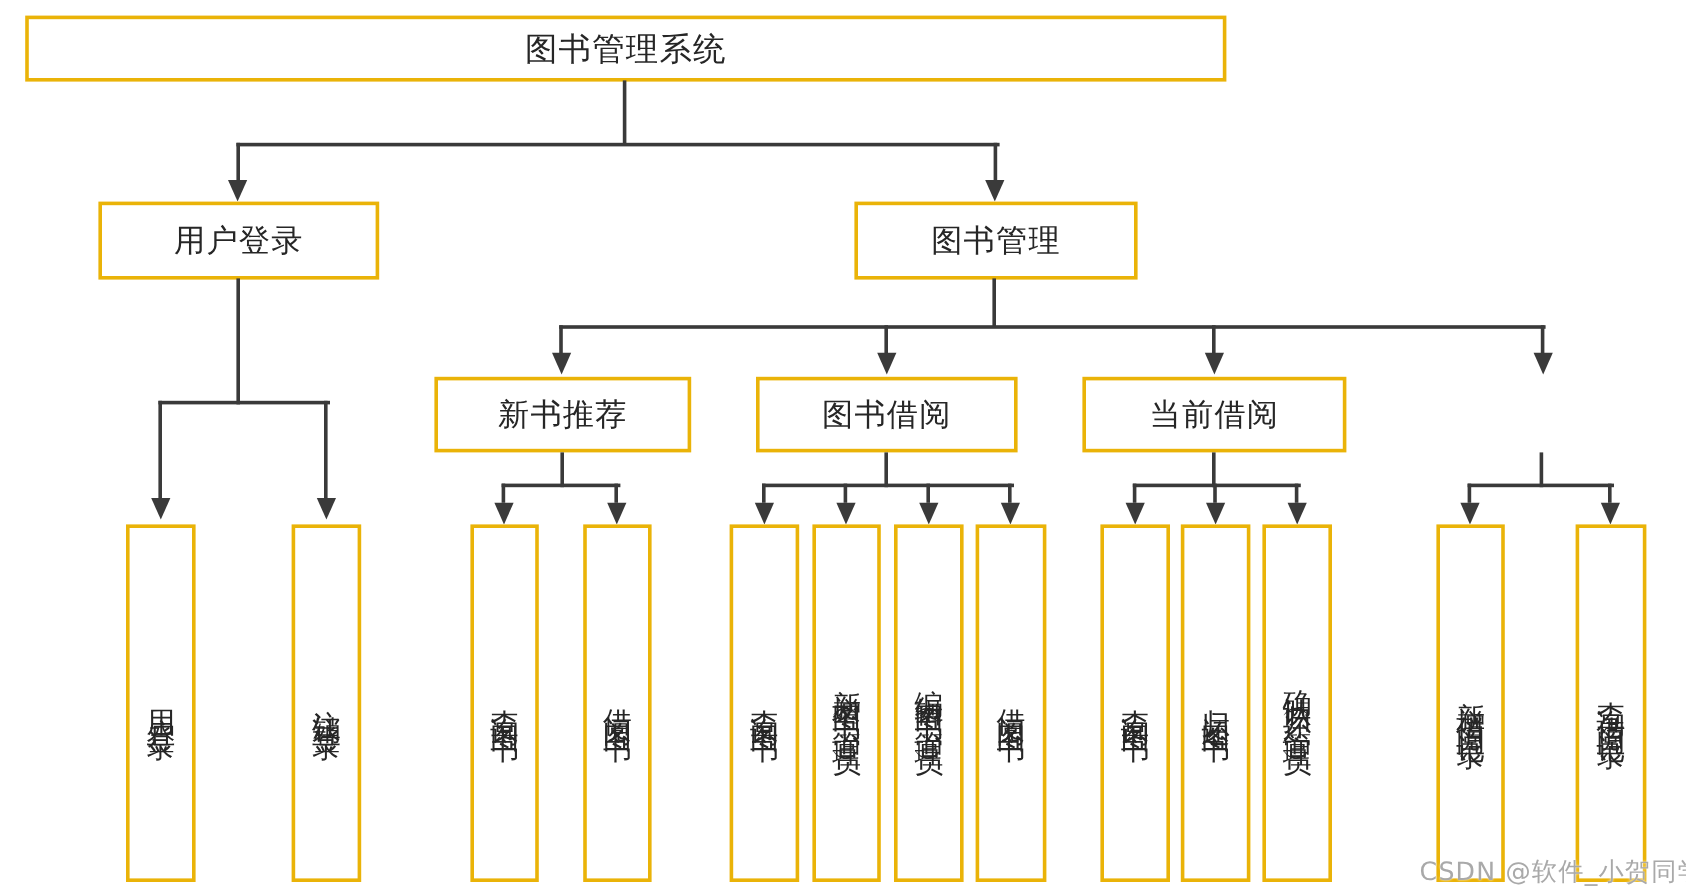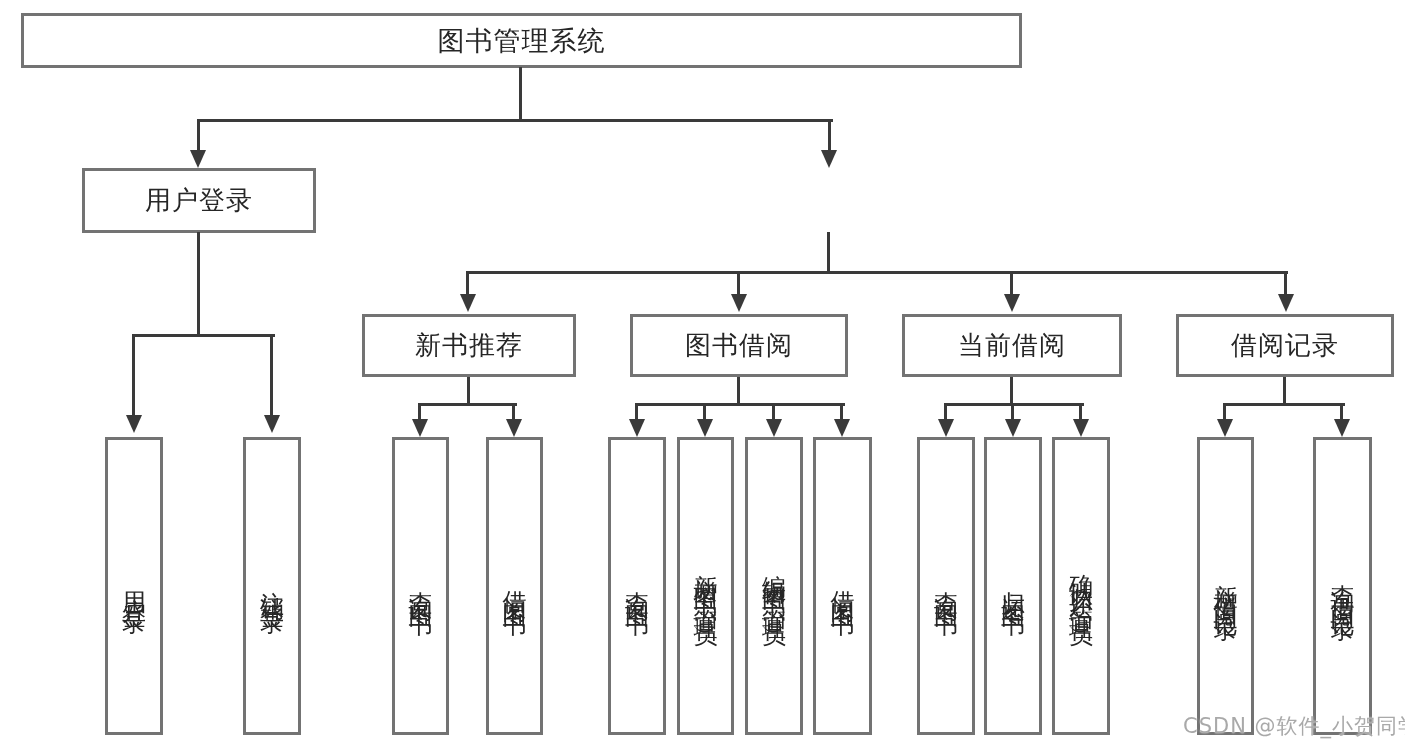--- a/index.html
+++ b/index.html
@@ -1,21 +1,21 @@
 <!DOCTYPE html>
 <html><head>
 <meta charset="utf-8">
 <style>
   html,body{margin:0;padding:0;background:#ffffff;}
   .canvas{
     position:relative;width:1405px;height:747px;background:#ffffff;
     font-family:"DejaVu Sans","Liberation Sans",sans-serif;overflow:hidden;
   }
   .box{
-    position:absolute;background:#ffffff;border:3px solid #737373;
+    position:absolute;background:#ffffff;border:3px solid #eab308;
     box-sizing:border-box;display:flex;align-items:center;justify-content:center;
     color:#262626;
   }
   .h{font-size:26px;letter-spacing:1px;}
   .root{font-size:27px;}
   .v{
     writing-mode:vertical-rl;text-orientation:mixed;
     font-size:24px;letter-spacing:7px;line-height:1;
   }
   .ln{position:absolute;background:#3a3a3a;}
@@ -38,20 +38,21 @@
   <div class="box h root" style="left:21px;top:13px;width:1001px;height:55px;">图书管理系统</div>
 
   <i class="ln" style="left:519px;top:67px;width:3px;height:54px;"></i>
   <i class="ln" style="left:197px;top:119px;width:636px;height:3px;"></i>
   <i class="ln" style="left:197px;top:119px;width:3px;height:33px;"></i>
   <i class="ar" style="left:190px;top:150px;"></i>
   <i class="ln" style="left:828px;top:119px;width:3px;height:33px;"></i>
   <i class="ar" style="left:821px;top:150px;"></i>
 
   <div class="box h" style="left:82px;top:168px;width:234px;height:65px;">用户登录</div>
+  <div class="box h" style="left:712px;top:168px;width:236px;height:65px;">图书管理</div>
 
   <i class="ln" style="left:197px;top:232px;width:3px;height:105px;"></i>
   <i class="ln" style="left:132px;top:334px;width:143px;height:3px;"></i>
   <i class="ln" style="left:132px;top:334px;width:3px;height:82px;"></i>
   <i class="ar" style="left:126px;top:415px;"></i>
   <i class="ln" style="left:270px;top:334px;width:3px;height:82px;"></i>
   <i class="ar" style="left:264px;top:415px;"></i>
 
   <i class="ln" style="left:827px;top:232px;width:3px;height:41px;"></i>
   <i class="ln" style="left:466px;top:271px;width:822px;height:3px;"></i>
@@ -60,21 +61,20 @@
   <i class="ln" style="left:737px;top:271px;width:3px;height:25px;"></i>
   <i class="ar" style="left:731px;top:294px;"></i>
   <i class="ln" style="left:1010px;top:271px;width:3px;height:25px;"></i>
   <i class="ar" style="left:1004px;top:294px;"></i>
   <i class="ln" style="left:1284px;top:271px;width:3px;height:25px;"></i>
   <i class="ar" style="left:1278px;top:294px;"></i>
 
   <div class="box h" style="left:362px;top:314px;width:214px;height:63px;">新书推荐</div>
   <div class="box h" style="left:902px;top:314px;width:220px;height:63px;">当前借阅</div>
   <div class="box h" style="left:630px;top:314px;width:218px;height:63px;">图书借阅</div>
-  <div class="box h" style="left:1176px;top:314px;width:218px;height:63px;">借阅记录</div>
 
   <i class="ln" style="left:467px;top:377px;width:3px;height:29px;"></i>
   <i class="ln" style="left:418px;top:403px;width:99px;height:3px;"></i>
   <i class="ln" style="left:418px;top:403px;width:3px;height:16px;"></i>
   <i class="ar" style="left:412px;top:419px;"></i>
   <i class="ln" style="left:512px;top:403px;width:3px;height:16px;"></i>
   <i class="ar" style="left:506px;top:419px;"></i>
 
   <i class="ln" style="left:737px;top:377px;width:3px;height:29px;"></i>
   <i class="ln" style="left:635px;top:403px;width:210px;height:3px;"></i>

